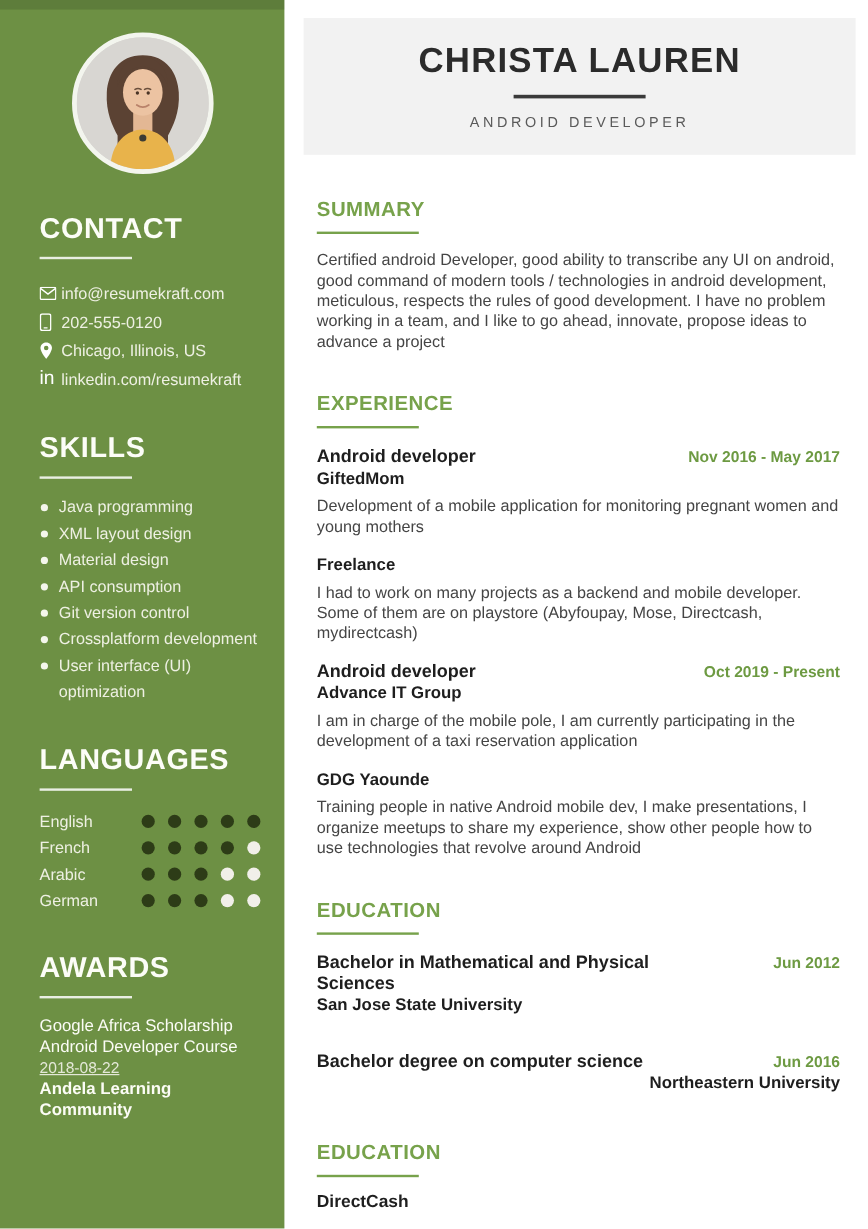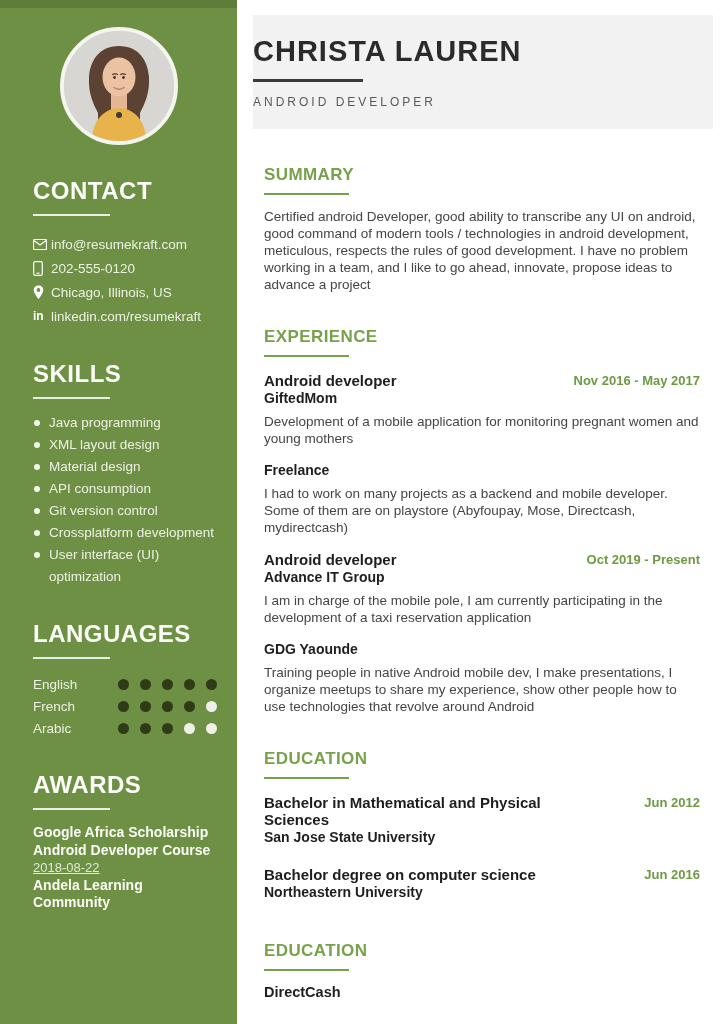--- a/index.html
+++ b/index.html
@@ -33,50 +33,50 @@
     margin-top:32px;
     font-size:24px;font-weight:bold;color:#fcfdf7;letter-spacing:0.5px;
   }
   .side-rule{width:77px;height:2px;background:rgba(255,255,255,0.85);margin-top:9px;}
   
   .contact-list{margin-top:16px;}
   .contact-row{display:flex;align-items:center;height:24px;font-size:13.5px;color:#eef0e3;}
   .contact-icon{width:18px;flex:0 0 18px;display:flex;align-items:center;justify-content:flex-start;}
   .contact-icon svg{display:block;}
   .contact-text{white-space:nowrap;}
-  .in-glyph{font-weight:bold;font-size:12px;color:#ffffff;font-family:"Liberation Sans",sans-serif;}
+  .in-glyph{font-weight:normal;font-size:16px;color:#ffffff;font-family:"Liberation Sans",sans-serif;}
   
   .skills-list{margin-top:13px;list-style:none;padding:0;}
   .skills-list li{
     position:relative;padding-left:16px;
     font-size:13.5px;line-height:22px;color:#eef0e3;
   }
   .skills-list li::before{
     content:"";position:absolute;left:1px;top:8px;width:6px;height:6px;border-radius:50%;
     background:#f4f6ec;
   }
   
   .lang-list{margin-top:14px;}
   .lang-row{display:flex;align-items:center;justify-content:space-between;height:22px;padding-right:0px;}
   .lang-name{font-size:13.5px;color:#eef0e3;}
   .lang-dots{display:flex;gap:11px;}
   .dot{width:11px;height:11px;border-radius:50%;}
   .dot.filled{background:var(--dot-filled,#2d3c17);}
   .dot.empty{background:var(--dot-empty,#f1efe9);}
   
   .award-block{margin-top:14px;line-height:17.5px;}
-  .award-title{font-size:14px;font-weight:bold;color:#fbfcf5;}
+  .award-title{font-size:14px;font-weight:normal;color:#fbfcf5;}
   .award-date{font-size:13px;color:#e4e8d8;text-decoration:underline;}
   .award-org{font-size:14px;font-weight:bold;color:#fbfcf5;}
   
   .main{margin-left:237px;padding:0 23px 0 27px;}
   .header-box{
     margin:15px -13px 0 -11px;height:114px;
     background:var(--header-box,#f2f2f2);
-    display:flex;flex-direction:column;justify-content:center;
+    display:flex;flex-direction:column;align-items:center;justify-content:center;
   }
   .name{font-size:29px;font-weight:bold;color:#2b2b2b;letter-spacing:1px;}
   .name-rule{width:110px;height:3px;background:#3a3a3a;margin:11px 0 13px 0;}
   .role{font-size:12px;color:#5a5a5a;letter-spacing:3px;}
   .section{margin-top:34px;}
   .section.summary{margin-top:36px;}
   .section.projects{margin-top:40px;}
   .sec-heading{font-size:17px;font-weight:bold;color:var(--accent-green,#77a24b);letter-spacing:0.4px;}
   .sec-rule{width:85px;height:2px;background:var(--accent-green,#77a24b);margin-top:8px;}
   .body-text{font-size:13.5px;line-height:17px;color:#454545;margin-top:13px;}
@@ -196,20 +196,30 @@
         <div class="lang-row">
           <span class="lang-name">Arabic</span>
           <span class="lang-dots">
               <span class="dot filled"></span>
               <span class="dot filled"></span>
               <span class="dot filled"></span>
               <span class="dot empty"></span>
               <span class="dot empty"></span>
             </span>
         </div>
+        <div class="lang-row">
+          <span class="lang-name">German</span>
+          <span class="lang-dots">
+              <span class="dot filled"></span>
+              <span class="dot filled"></span>
+              <span class="dot filled"></span>
+              <span class="dot empty"></span>
+              <span class="dot empty"></span>
+            </span>
+        </div>
       </div>
     </div>
 
     <div class="side-section">
       <div class="side-heading">AWARDS</div>
       <div class="side-rule"></div>
       <div class="award-block">
         <div class="award-title">Google Africa Scholarship</div>
         <div class="award-title">Android Developer Course</div>
         <div class="award-date">2018-08-22</div>
@@ -271,21 +281,21 @@
       <div class="sec-rule"></div>
 
       <div class="job">
         <div class="job-head">
           <div class="job-title edu-title">Bachelor in Mathematical and Physical Sciences</div>
           <div class="job-date">Jun 2012</div>
         </div>
         <div class="job-company">San Jose State University</div>
       </div>
 
-      <div class="job" style="margin-top:20px;">
+      <div class="job" style="margin-top:30px;text-align:right;">
         <div class="job-head">
           <div class="job-title edu-title">Bachelor degree on computer science</div>
           <div class="job-date">Jun 2016</div>
         </div>
         <div class="job-company">Northeastern University</div>
       </div>
     </section>
 
     <section class="section projects">
       <div class="sec-heading">EDUCATION</div>

